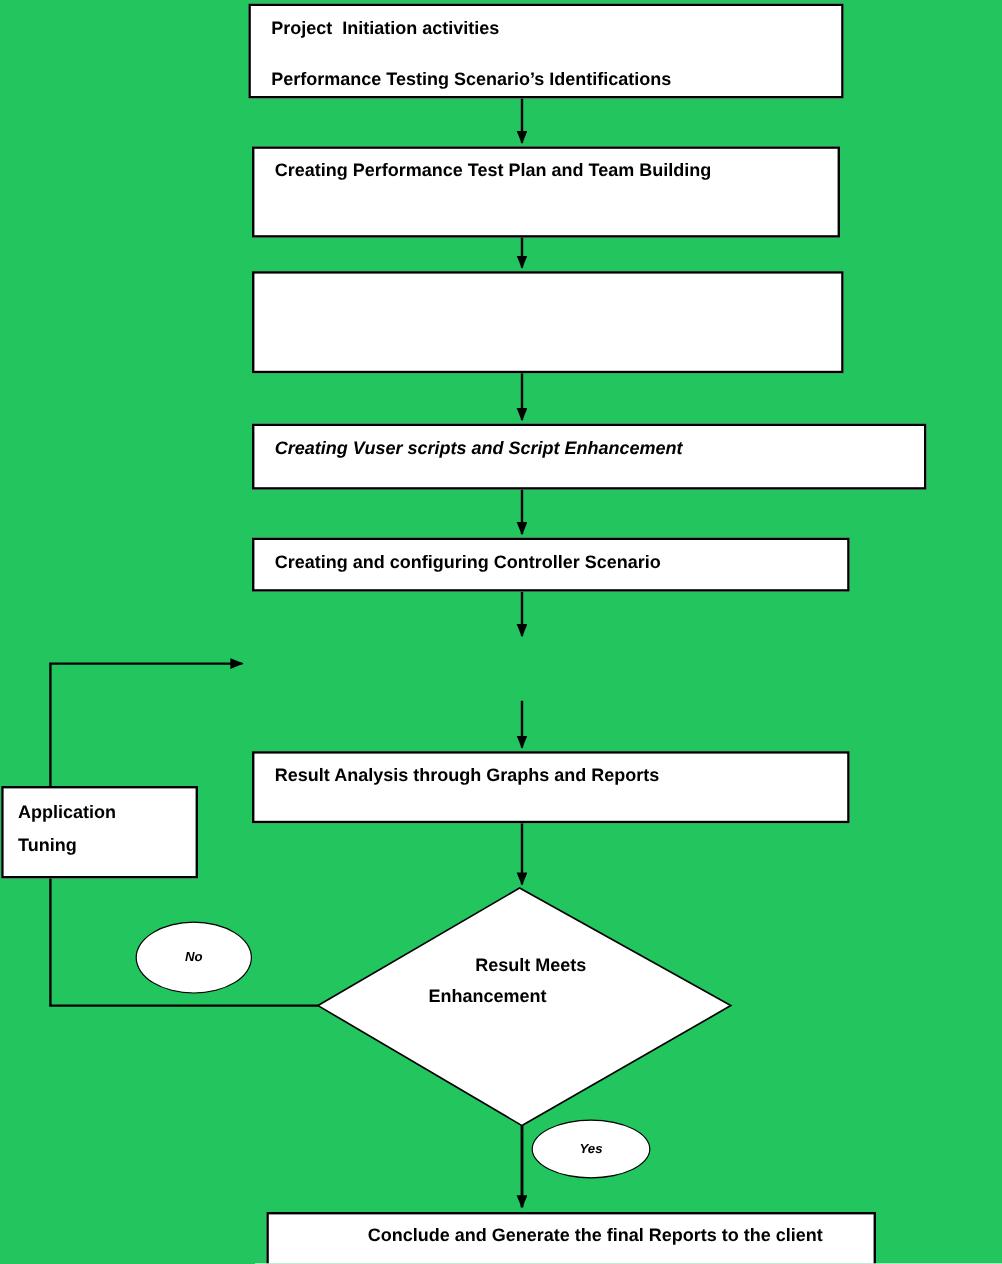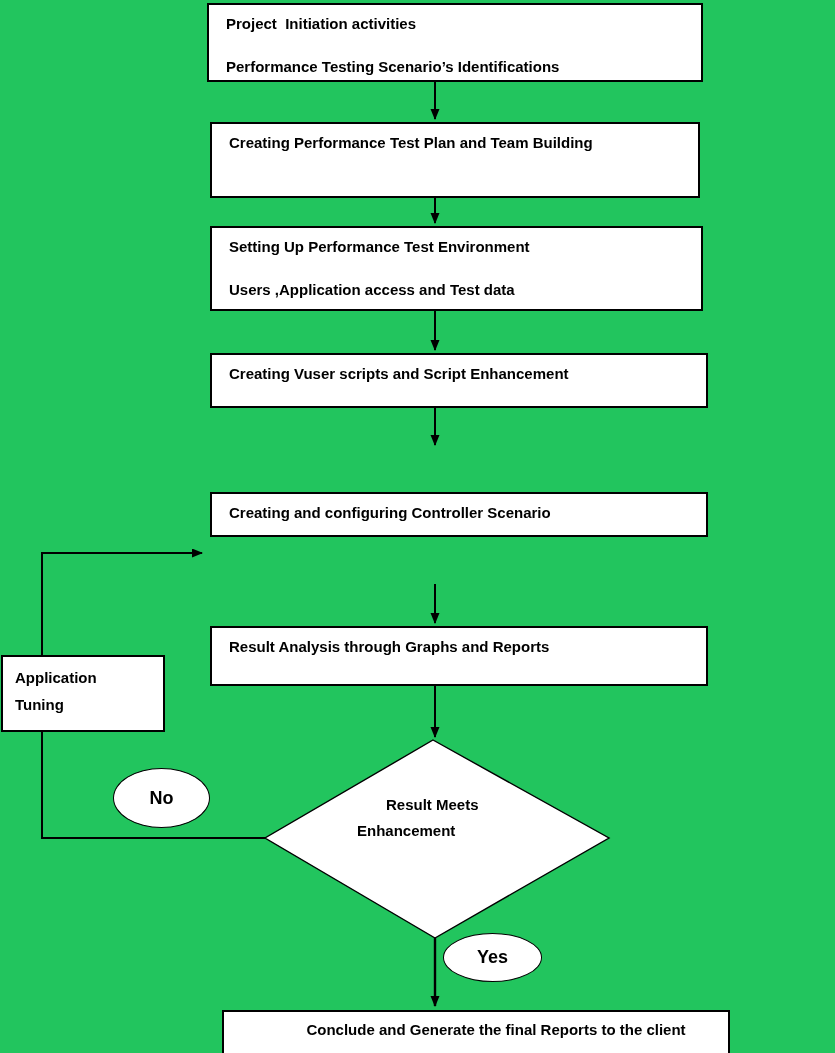--- a/index.html
+++ b/index.html
@@ -39,21 +39,22 @@
   }
   .ellipse {
     position: absolute;
     box-sizing: border-box;
     background: #ffffff;
     border: 1.5px solid #000000;
     border-radius: 50%;
     display: flex;
     align-items: center;
     justify-content: center;
-    font-size: 18px;
+    font-size: 11px;
+    font-style: italic;
   }
 </style>
 </head>
 <body>
 
 <div class="canvas">
 
   <svg class="layer" width="835" height="1053" viewBox="0 0 835 1053">
     <defs>
       <marker id="ah" markerWidth="13" markerHeight="10" refX="10" refY="4.5" orient="auto" markerUnits="userSpaceOnUse">
@@ -83,32 +84,30 @@
   </div>
 
   <div class="pbox" style="left:210px; top:122px; width:490px; height:76px;">
     <div class="inner">
       <div class="bl">Creating Performance Test Plan and Team Building</div>
     </div>
   </div>
 
   <div class="pbox" style="left:210px; top:226px; width:493px; height:85px;">
     <div class="inner">
-      <div class="bl">Setting Up Performance Test Environment</div>
-      <div class="bl gap">Users ,Application access and Test data</div>
     </div>
   </div>
 
-  <div class="pbox" style="left:210px; top:353px; width:498px; height:55px;">
+  <div class="pbox" style="left:210px; top:353px; width:562px; height:55px;font-style:italic;">
     <div class="inner">
       <div class="bl">Creating Vuser scripts and Script Enhancement</div>
     </div>
   </div>
 
-  <div class="pbox" style="left:210px; top:448px; width:498px; height:45px;margin-top:44px;">
+  <div class="pbox" style="left:210px; top:448px; width:498px; height:45px;">
     <div class="inner">
       <div class="bl">Creating and configuring Controller Scenario</div>
     </div>
   </div>
 
 
   <div class="pbox" style="left:210px; top:626px; width:498px; height:60px;">
     <div class="inner">
       <div class="bl">Result Analysis through Graphs and Reports</div>
     </div>
@@ -120,21 +119,21 @@
       <div class="bl gap">Tuning</div>
     </div>
   </div>
 
   <div class="pbox center-text" style="left:222px; top:1010px; width:508px; height:60px;">
     <div class="inner">
       <div class="bl">Conclude and Generate the final Reports to the client</div>
     </div>
   </div>
 
-  <span class="dtext" style="left:386px; top:796px;">Result Meets</span>
+  <span class="dtext" style="left:396px; top:796px;">Result Meets</span>
   <span class="dtext" style="left:357px; top:822px;">Enhancement</span>
 
   <div class="ellipse" style="left:113px; top:768px; width:97px; height:60px;">
     <span>No</span>
   </div>
 
   <div class="ellipse" style="left:443px; top:933px; width:99px; height:49px;">
     <span>Yes</span>
   </div>
 

